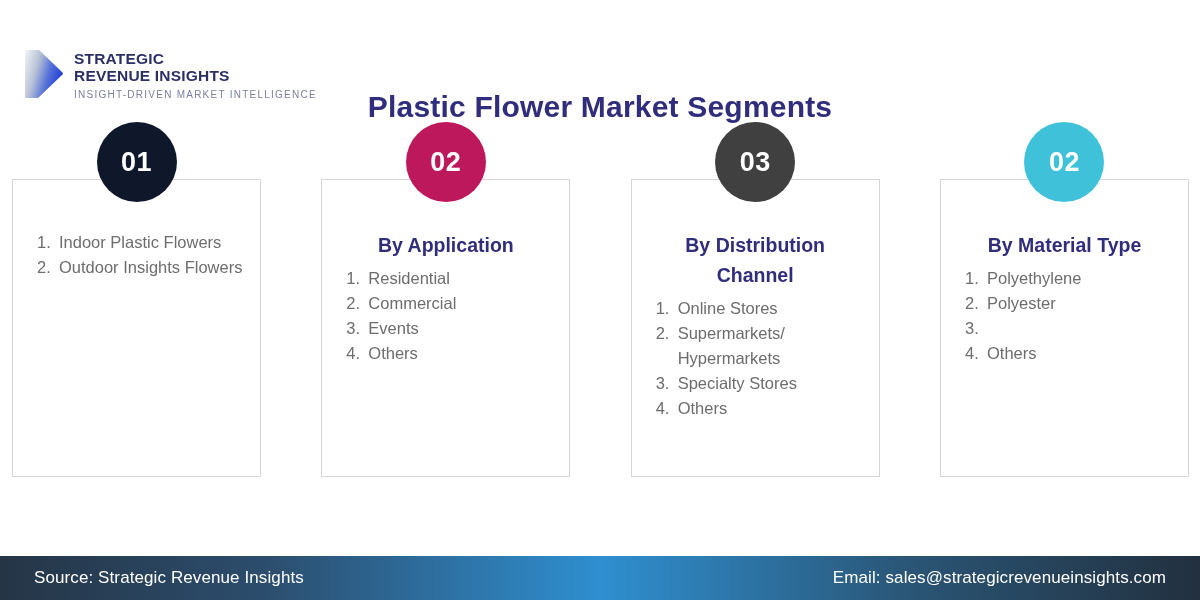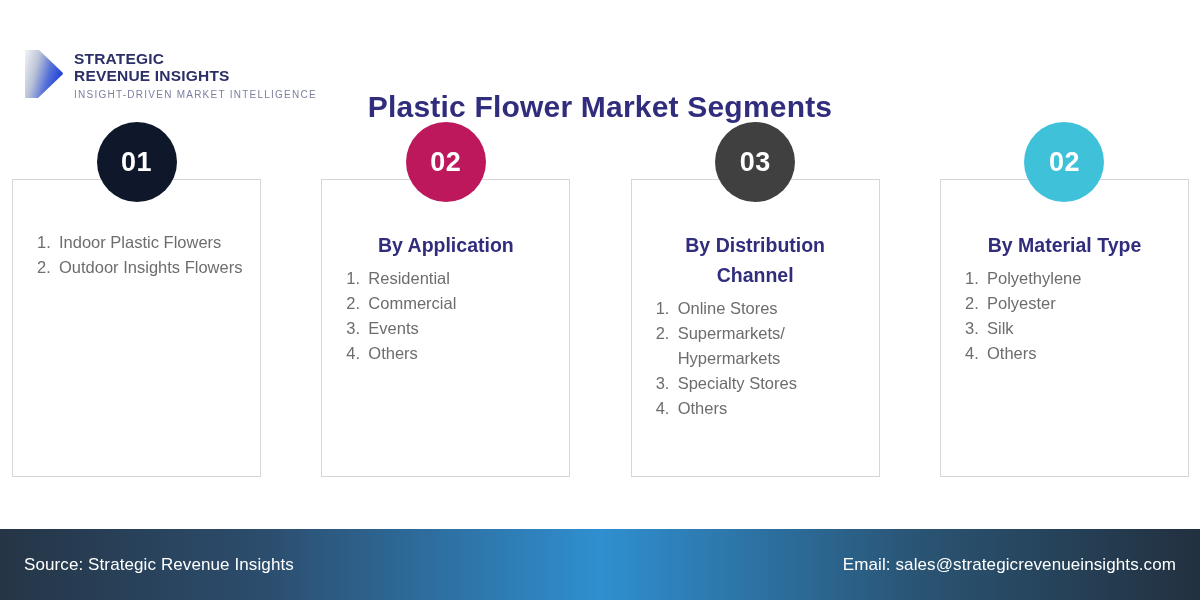--- a/index.html
+++ b/index.html
@@ -139,31 +139,31 @@
   .li-text {
     flex: 1 1 auto;
   }
 
   
   .footer {
     position: absolute;
     left: 0;
     bottom: 0;
     width: 1200px;
-    height: 71px;
+    height: 44px;
     background: linear-gradient(90deg,
         #253546 0%,
         #2c4d6d 22%,
         #2f8fd0 50%,
         #2a5575 76%,
         #22303f 100%);
     display: flex;
     align-items: center;
     justify-content: space-between;
-    padding: 0 24px;
+    padding: 0 34px;
   }
   .footer-left, .footer-right {
     color: #ffffff;
     font-size: 17px;
     letter-spacing: 0.1px;
     white-space: nowrap;
   }
 </style>
 </head>
 <body>
@@ -267,21 +267,20 @@
           <li>
             <span class="li-num">1.</span>
             <span class="li-text">Polyethylene</span>
           </li>
           <li>
             <span class="li-num">2.</span>
             <span class="li-text">Polyester</span>
           </li>
           <li>
             <span class="li-num">3.</span>
-            <span class="li-text">Silk</span>
           </li>
           <li>
             <span class="li-num">4.</span>
             <span class="li-text">Others</span>
           </li>
         </ul>
       </div>
     </div>
 
   </div>

